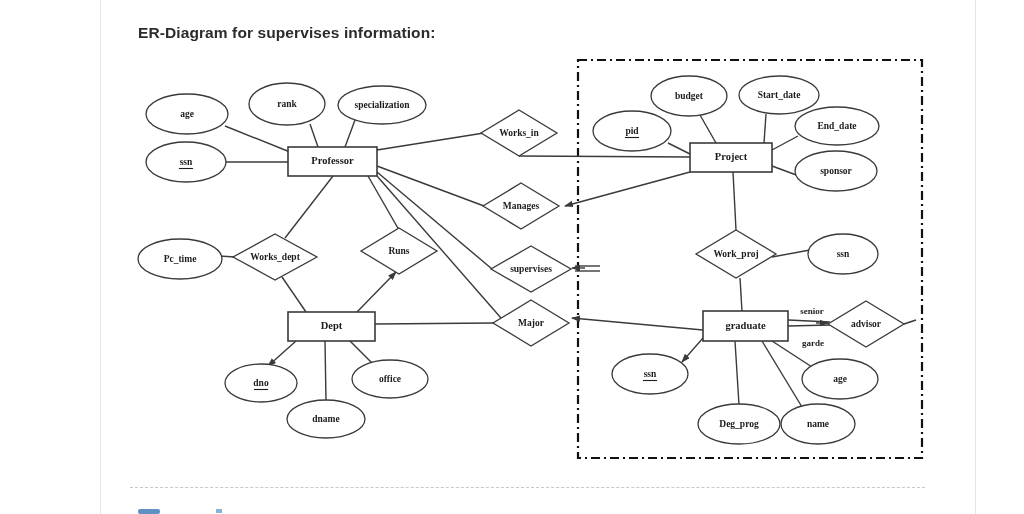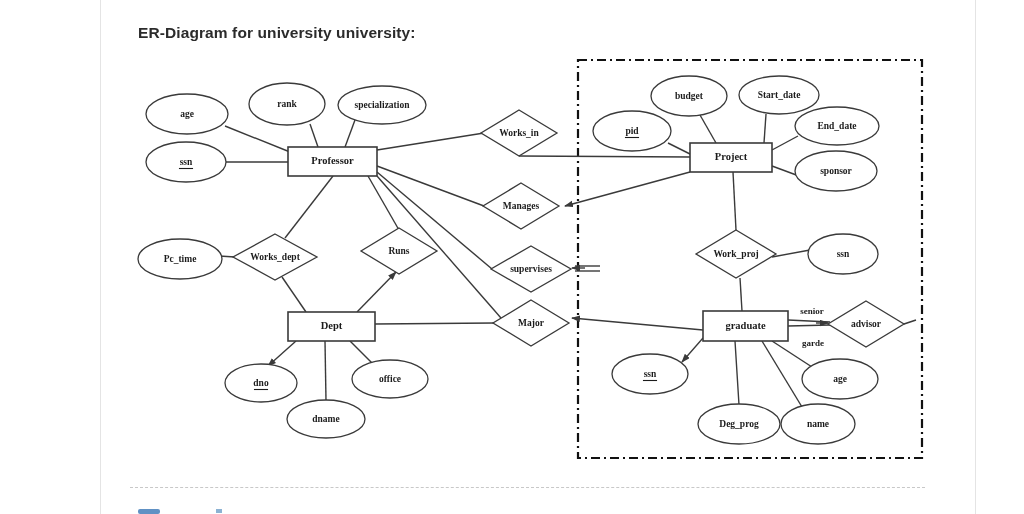--- a/index.html
+++ b/index.html
@@ -96,21 +96,21 @@
   }
 </style>
 </head>
 <body>
 
 <div id="page">
 
   <div class="page-rule left"></div>
   <div class="page-rule right"></div>
 
-  <div class="page-title">ER-Diagram for university university:</div>
+  <div class="page-title">ER-Diagram for supervises information:</div>
 
   <svg id="diagram-svg" width="875" height="420" viewBox="100 50 875 420">
 
     <defs>
       <marker id="arrow" markerWidth="9" markerHeight="9" refX="8" refY="3.2" orient="auto" markerUnits="userSpaceOnUse">
         <path d="M0,0 L9,3.2 L0,6.4 z" fill="#3a3a3a"></path>
       </marker>
     </defs>
 
     <rect class="weak-box" x="578" y="60" width="344" height="398"></rect>

